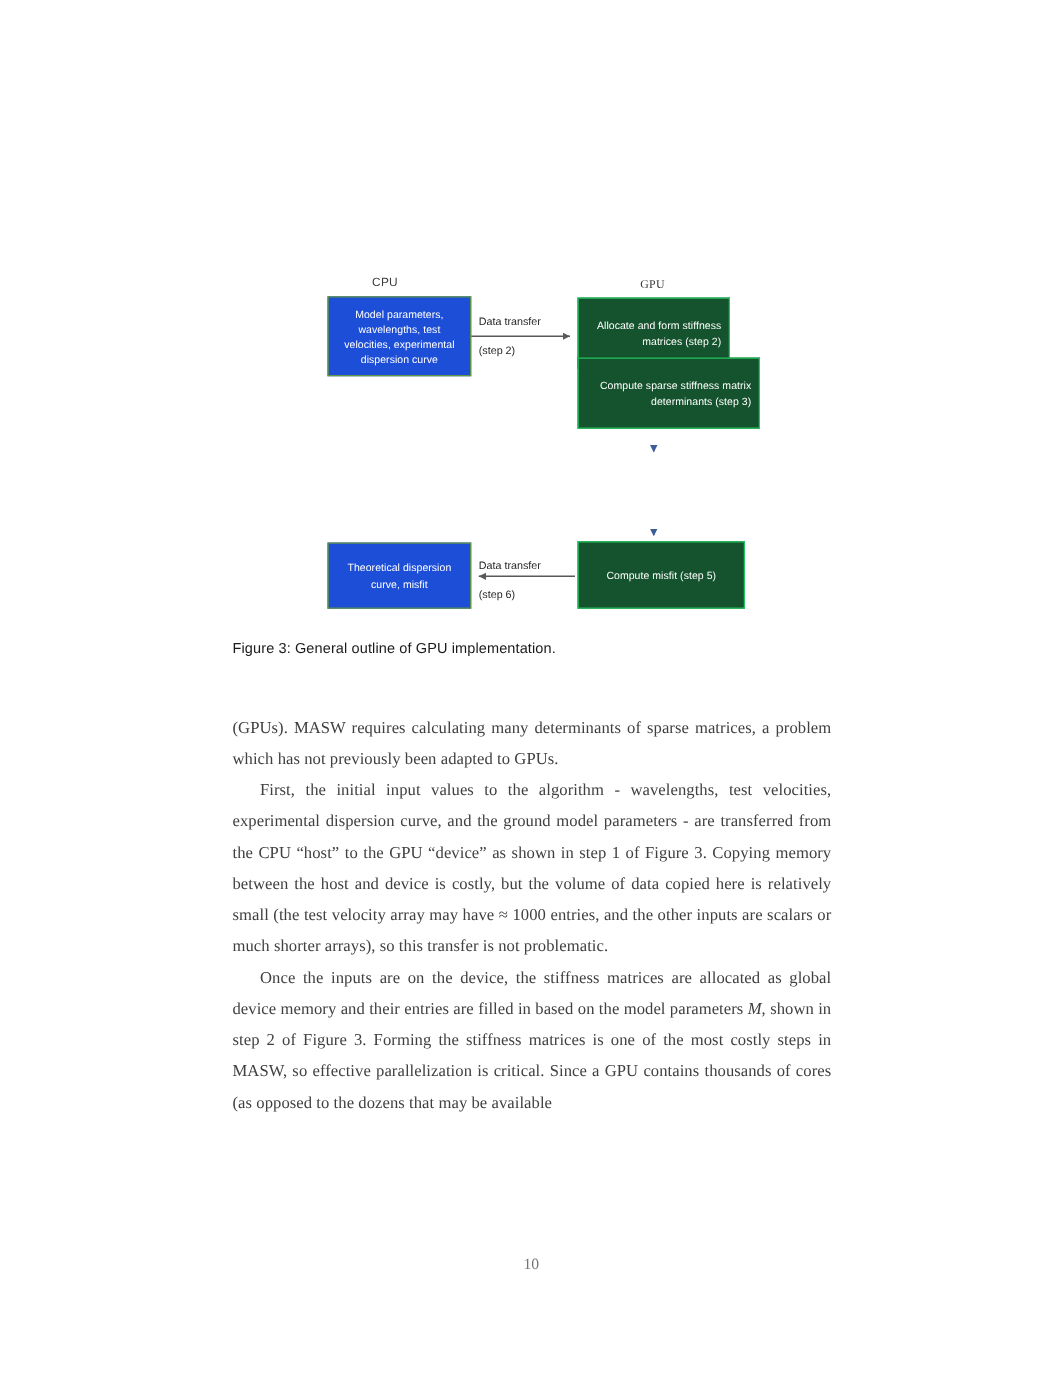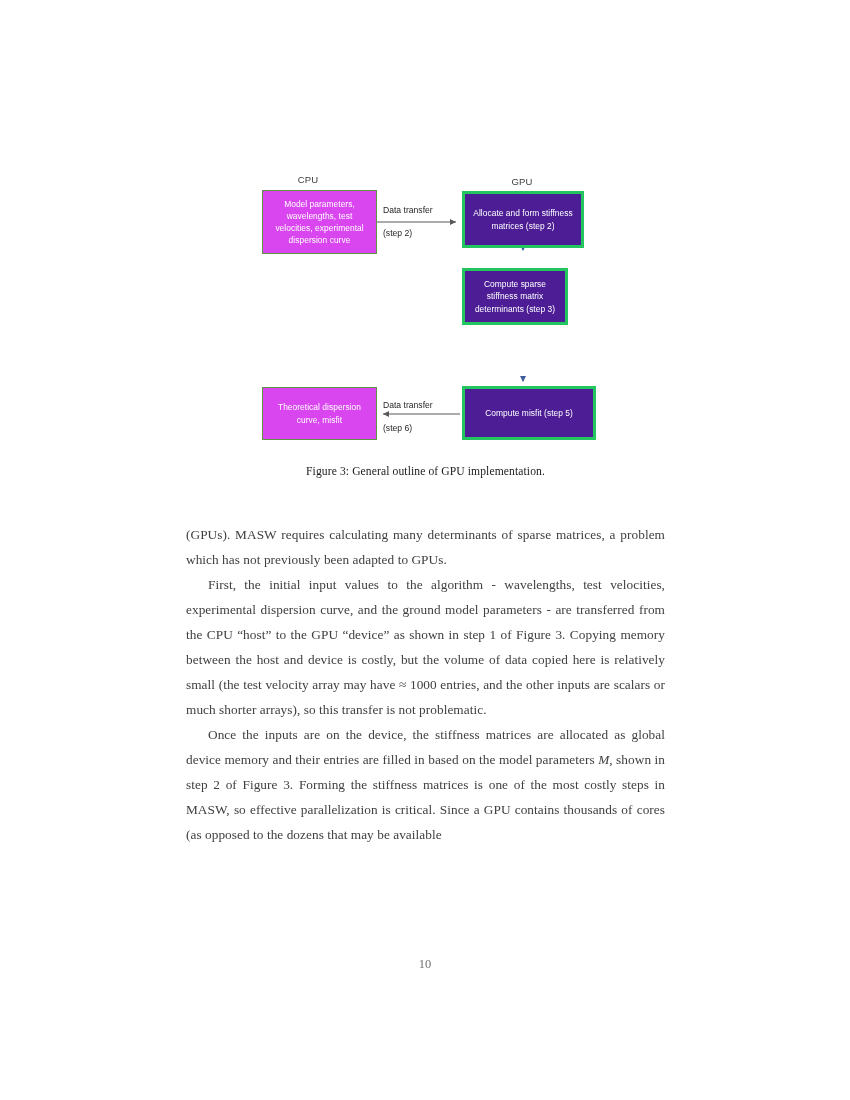--- a/index.html
+++ b/index.html
@@ -14,20 +14,21 @@
     font-family: "Liberation Serif", serif;
     color: #1a1a1a;
     overflow: hidden;
   }
 
   
   .page {
     position: absolute;
     inset: 0;
     background: #ffffff;
+    margin-top: 47px;
   }
 
   
   .figure-block {
     position: absolute;
     left: 186px;
     top: 168px;
     width: 479px;
     height: 330px;
   }
@@ -43,51 +44,52 @@
   .col-label {
     position: absolute;
     font-family: "Liberation Sans", sans-serif;
     font-size: 9.5px;
     color: #3b3b3b;
     letter-spacing: 0.2px;
     text-align: center;
     white-space: nowrap;
   }
   #cpu-label { left: 92px;  top: 6px;  width: 60px; }
-  #gpu-label { left: 306px; top: 8px;  width: 60px; }
+  #gpu-label { left: 306px; top: 8px;  width: 60px; font-family: Liberation Serif, serif; }
 
   .node {
     position: absolute;
     box-sizing: border-box;
     display: flex;
     align-items: center;
     justify-content: center;
     text-align: center;
     color: #ffffff;
     font-family: "Liberation Sans", sans-serif;
     font-size: 8.4px;
     line-height: 1.45;
     padding: 3px 6px;
     letter-spacing: 0.05px;
   }
   .node span { display: block; }
 
   .node.green {
-    background: #d946ef;
+    background: #1d4ed8;
     border: 1px solid #5d9545;
   }
   .node.blue {
-    background: #4c1d95;
-    border: 3px solid #22c55e;
+    background: #14532d;
+    border: 1px solid #22c55e;
+    text-align: right;
   }
 
   
   #node-cpu-inputs   { left: 76px;  top: 22px;  width: 115px; height: 64px; }
   #node-alloc        { left: 276px; top: 23px;  width: 122px; height: 57px; }
-  #node-determinants { left: 276px; top: 100px;  width: 106px; height: 57px; }
+  #node-determinants { left: 276px; top: 71px;  width: 146px; height: 57px; }
   #node-linear       { left: 276px; top: 151px; width: 122px; height: 60px; }
   #node-misfit       { left: 276px; top: 218px; width: 134px; height: 54px; }
   #node-cpu-output   { left: 76px;  top: 219px; width: 115px; height: 53px; }
 
   
   .edge-label {
     position: absolute;
     font-family: "Liberation Sans", sans-serif;
     font-size: 8.6px;
     color: #262626;
@@ -105,22 +107,22 @@
     height: 290px;
     overflow: visible;
     pointer-events: none;
   }
 
   .fig-caption {
     position: absolute;
     left: 0;
     top: 297px;
     width: 479px;
-    text-align: center;
-    font-family: Liberation Serif, serif;
+    text-align: left;
+    font-family: Liberation Sans, sans-serif;
     font-size: 11.6px;
     color: #1a1a1a;
     letter-spacing: 0.1px;
   }
 
   
   .body-text {
     position: absolute;
     left: 186px;
     top: 522px;

